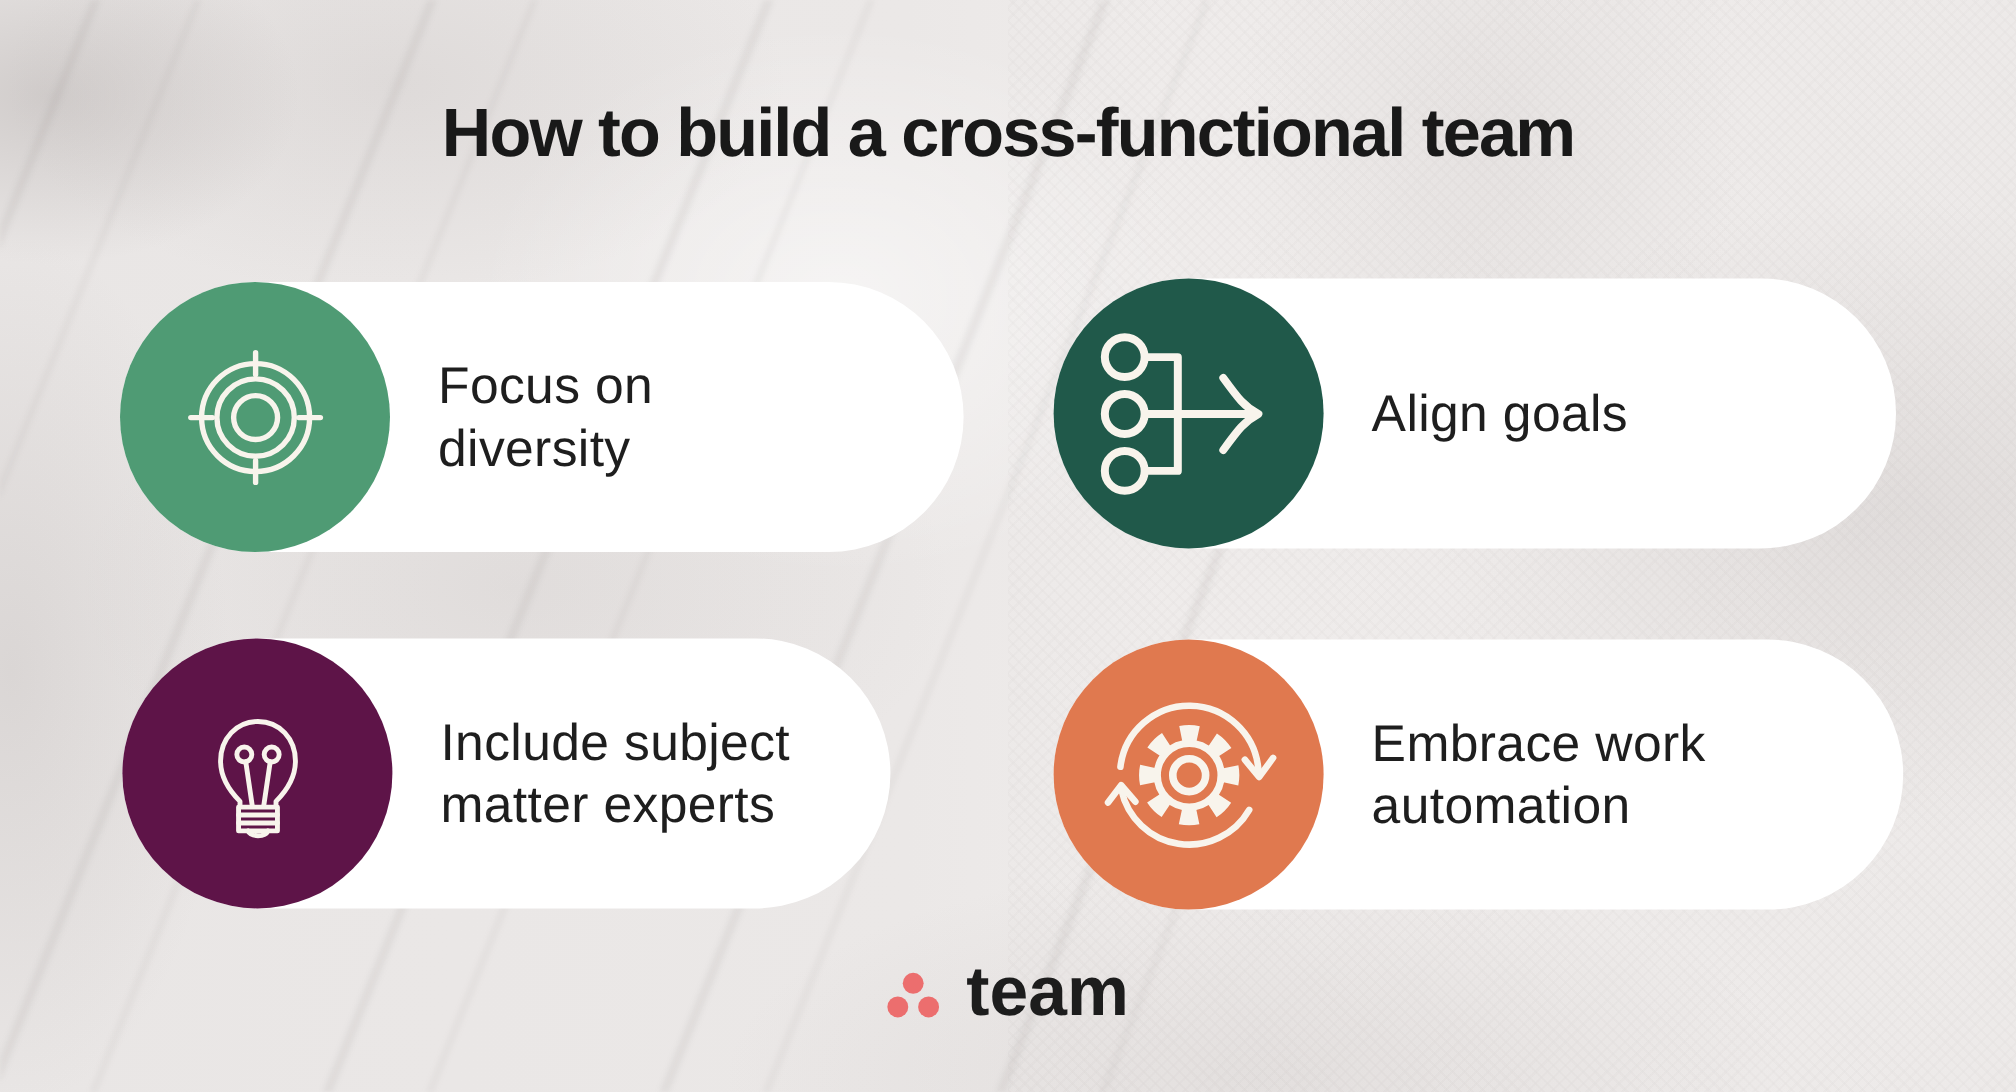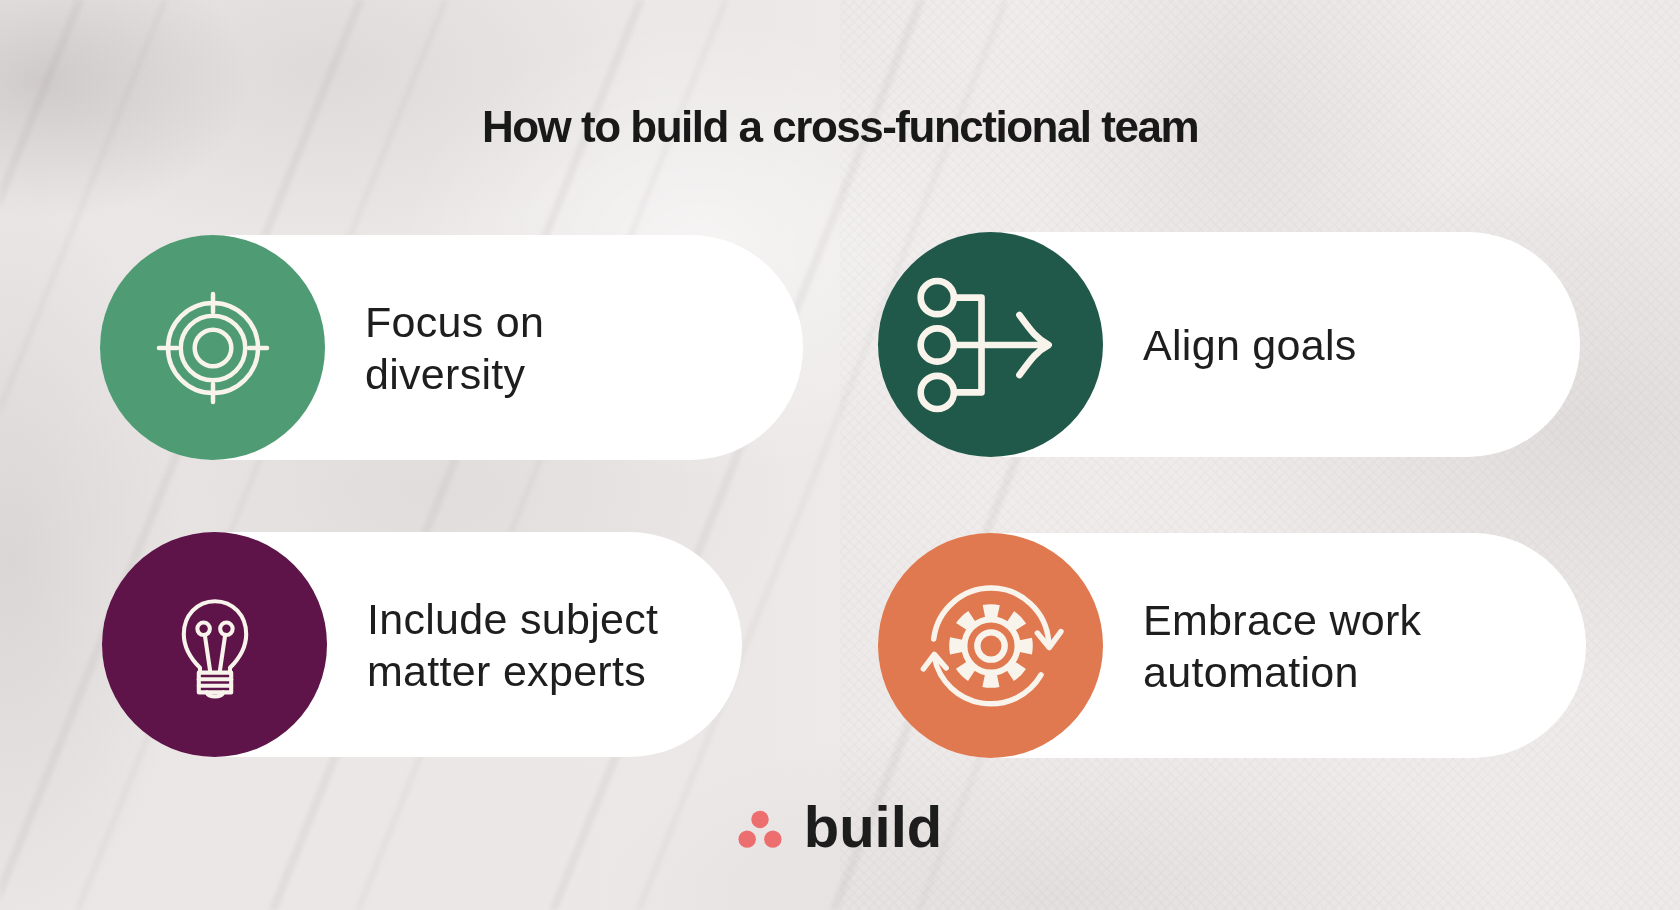--- a/index.html
+++ b/index.html
@@ -25,22 +25,22 @@
       transparent 156px 260px);
     filter:blur(2px);
   }
   .hatch{
     position:absolute;right:0;top:0;width:50%;height:100%;pointer-events:none;opacity:.8;
     background:
       repeating-linear-gradient(45deg, rgba(150,143,141,.05) 0 2px, transparent 2px 7px),
       repeating-linear-gradient(-45deg, rgba(150,143,141,.04) 0 2px, transparent 2px 7px);
   }
   .title{
-    position:absolute;left:0;right:0;top:78px;margin:16px;z-index:3;
-    text-align:center;font-size:44px;font-weight:700;letter-spacing:-1.5px;
+    position:absolute;left:0;right:0;top:78px;margin:0;z-index:3;
+    text-align:center;font-size:57px;font-weight:700;letter-spacing:-1.5px;
     color:#191919;line-height:66px;
   }
   .card{
     position:absolute;z-index:2;background:#ffffff;border-radius:113px;
     display:flex;align-items:center;
   }
   .card-1{left:100px;top:235px;width:703px;height:225px;}
   .card-2{left:878px;top:232px;width:702px;height:225px;}
   .card-3{left:102px;top:532px;width:640px;height:225px;}
   .card-4{left:878px;top:533px;width:708px;height:225px;}
@@ -134,15 +134,15 @@
     <div class="label">Include subject
 matter experts</div>
   </div>
 
   <div class="logo">
     <svg viewBox="0 0 48 42" width="44" height="39" style="fill: rgb(236, 110, 110);">
       <circle cx="24" cy="10" r="9.5"></circle>
       <circle cx="10" cy="31.5" r="9.5"></circle>
       <circle cx="38" cy="31.5" r="9.5"></circle>
     </svg>
-    <span class="logo-text">build</span>
+    <span class="logo-text">team</span>
   </div>
 </div>
 
 </body></html>

